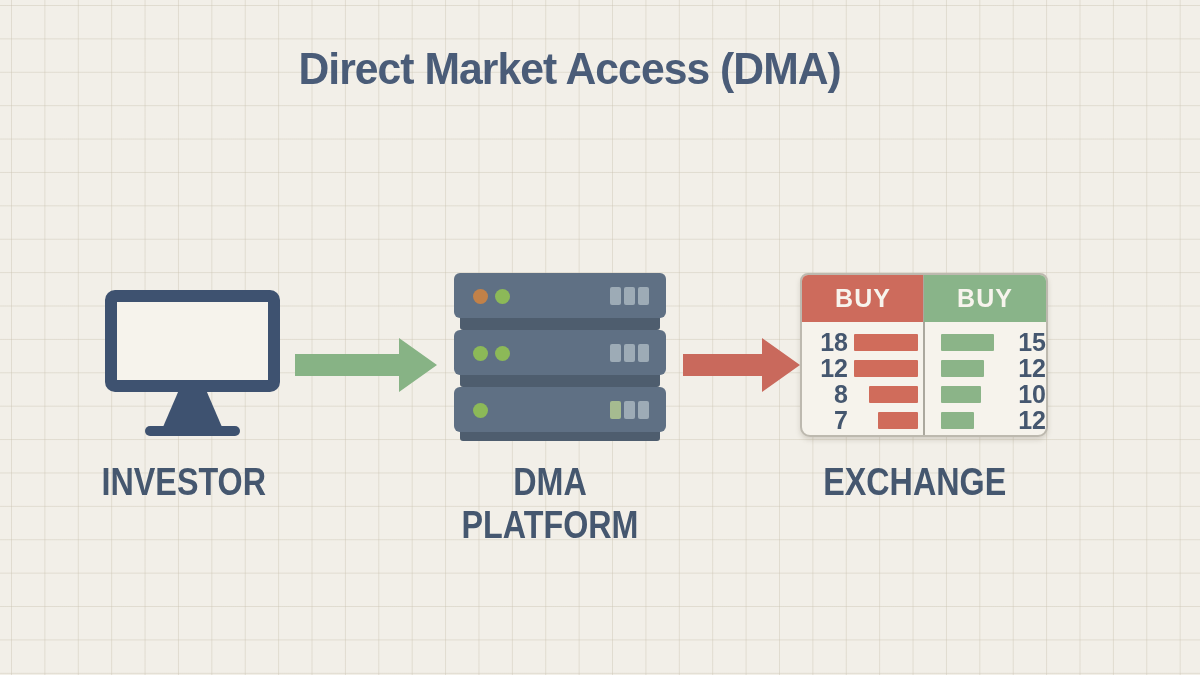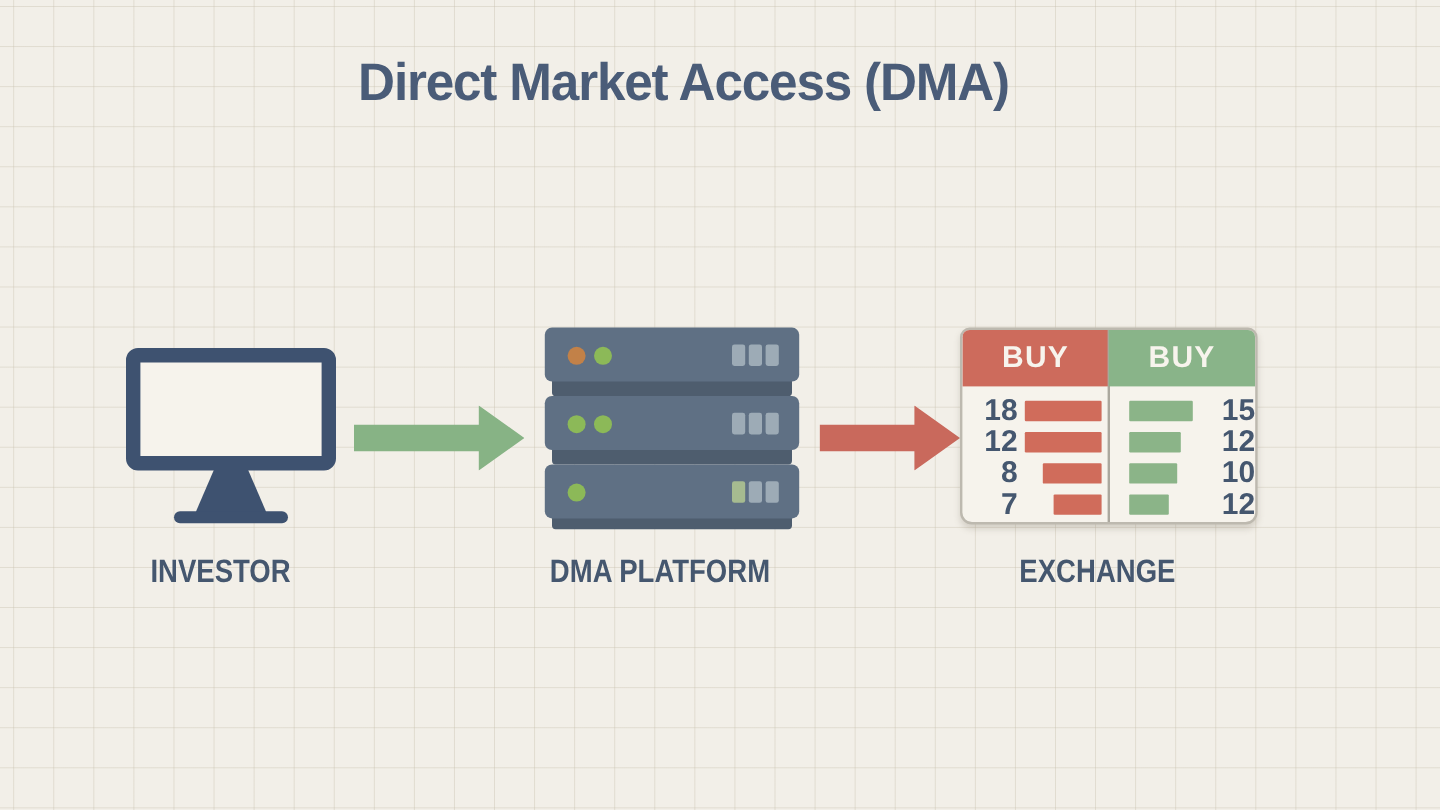--- a/index.html
+++ b/index.html
@@ -19,21 +19,21 @@
   
   .title{
     position:absolute;top:44px;left:0;width:1140px;text-align:center;
     font-size:44px;font-weight:bold;color:#4a5c78;letter-spacing:-1px;
   }
   .title span{display:inline-block;transform:scaleX(.97);transform-origin:center;}
 
   
   .node-label{
     position:absolute;top:461px;text-align:center;
-    font-size:27px;font-weight:bold;color:#45576f;letter-spacing:0;
+    font-size:38px;font-weight:bold;color:#45576f;letter-spacing:0;
   }
   .node-label span{display:inline-block;transform:scaleX(.85);transform-origin:center;}
 
   
   .monitor{left:105px;top:290px;width:175px;height:146px;}
   .monitor .frame{
     position:absolute;left:0;top:0;width:175px;height:102px;box-sizing:border-box;
     background:#f6f3ec;border:12px solid #3e5270;border-radius:10px;
   }
   .monitor .stand{

